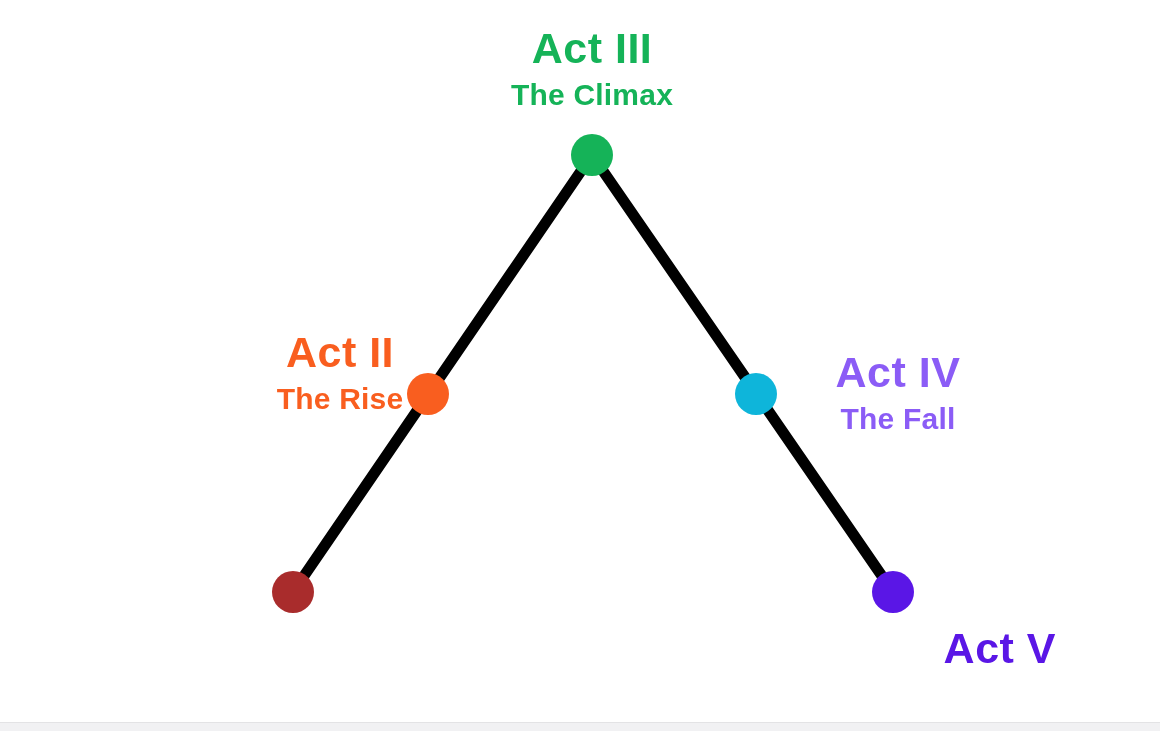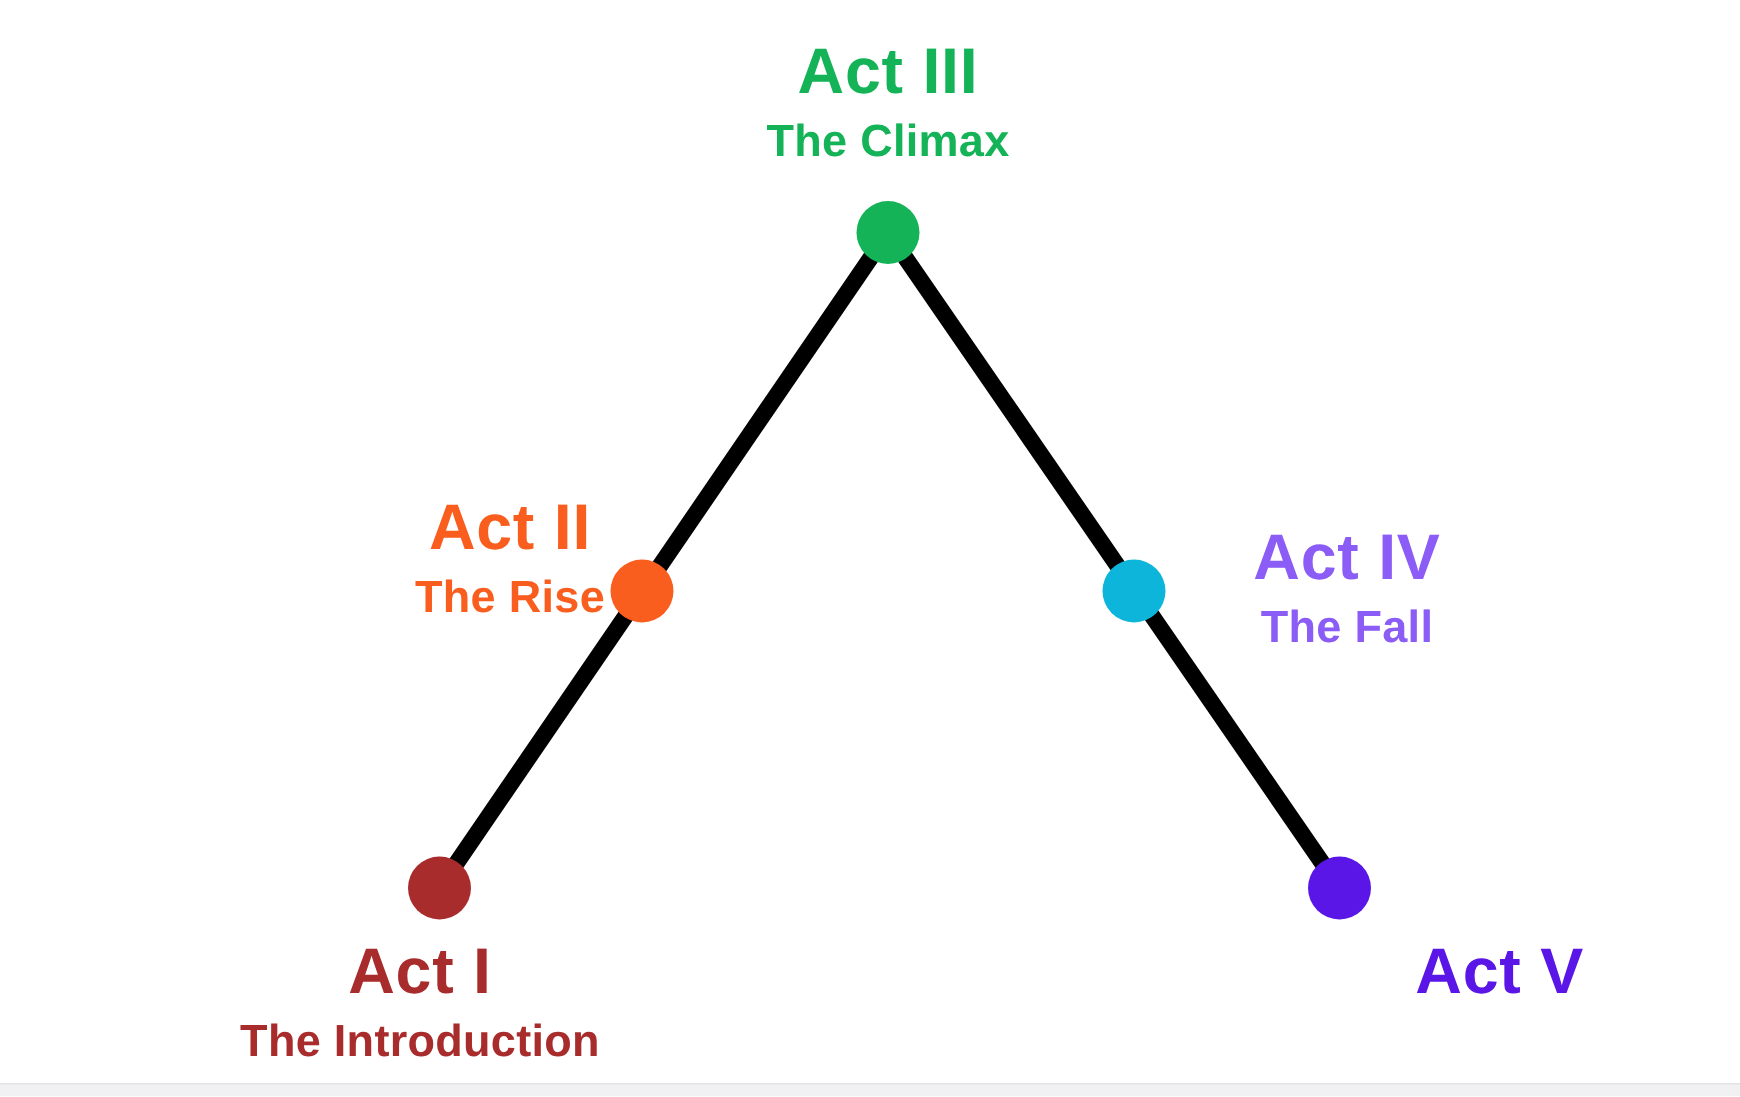--- a/index.html
+++ b/index.html
@@ -75,23 +75,19 @@
   <div class="act-label" style="left: 180px; top: 328px; color: rgb(249, 94, 31);">
     <div class="act-title">Act II</div>
     <div class="act-subtitle">The Rise</div>
   </div>
 
   <div class="act-label" style="left: 738px; top: 348px; color: #8b5cf6;">
     <div class="act-title">Act IV</div>
     <div class="act-subtitle">The Fall</div>
   </div>
 
-  <div class="act-label" style="left: 120px; top: 624px; color: rgb(169, 44, 44);">
-    <div class="act-title">Act I</div>
-    <div class="act-subtitle">The Introduction</div>
-  </div>
 
   <div class="act-label" style="left: 736px; top: 624px; color: rgb(90, 22, 230); text-align: right;">
     <div class="act-title">Act V</div>
   </div>
 
   <div class="footer-strip"></div>
 </div>
 
 </body></html>

